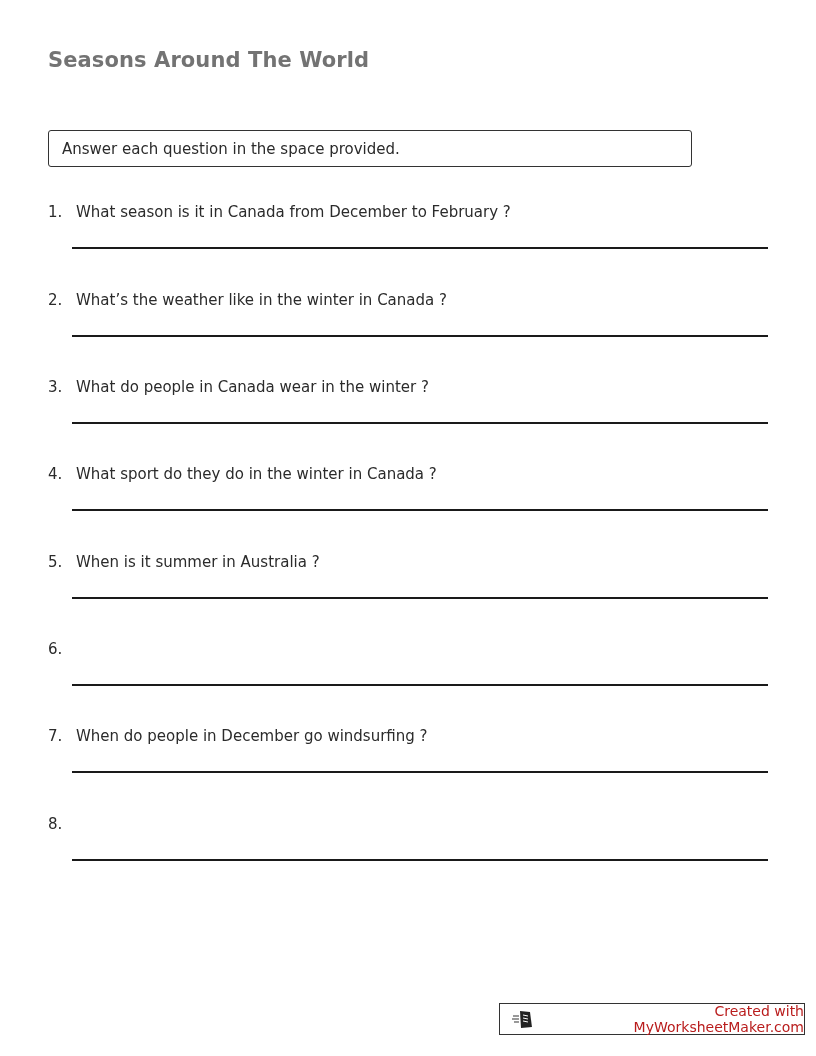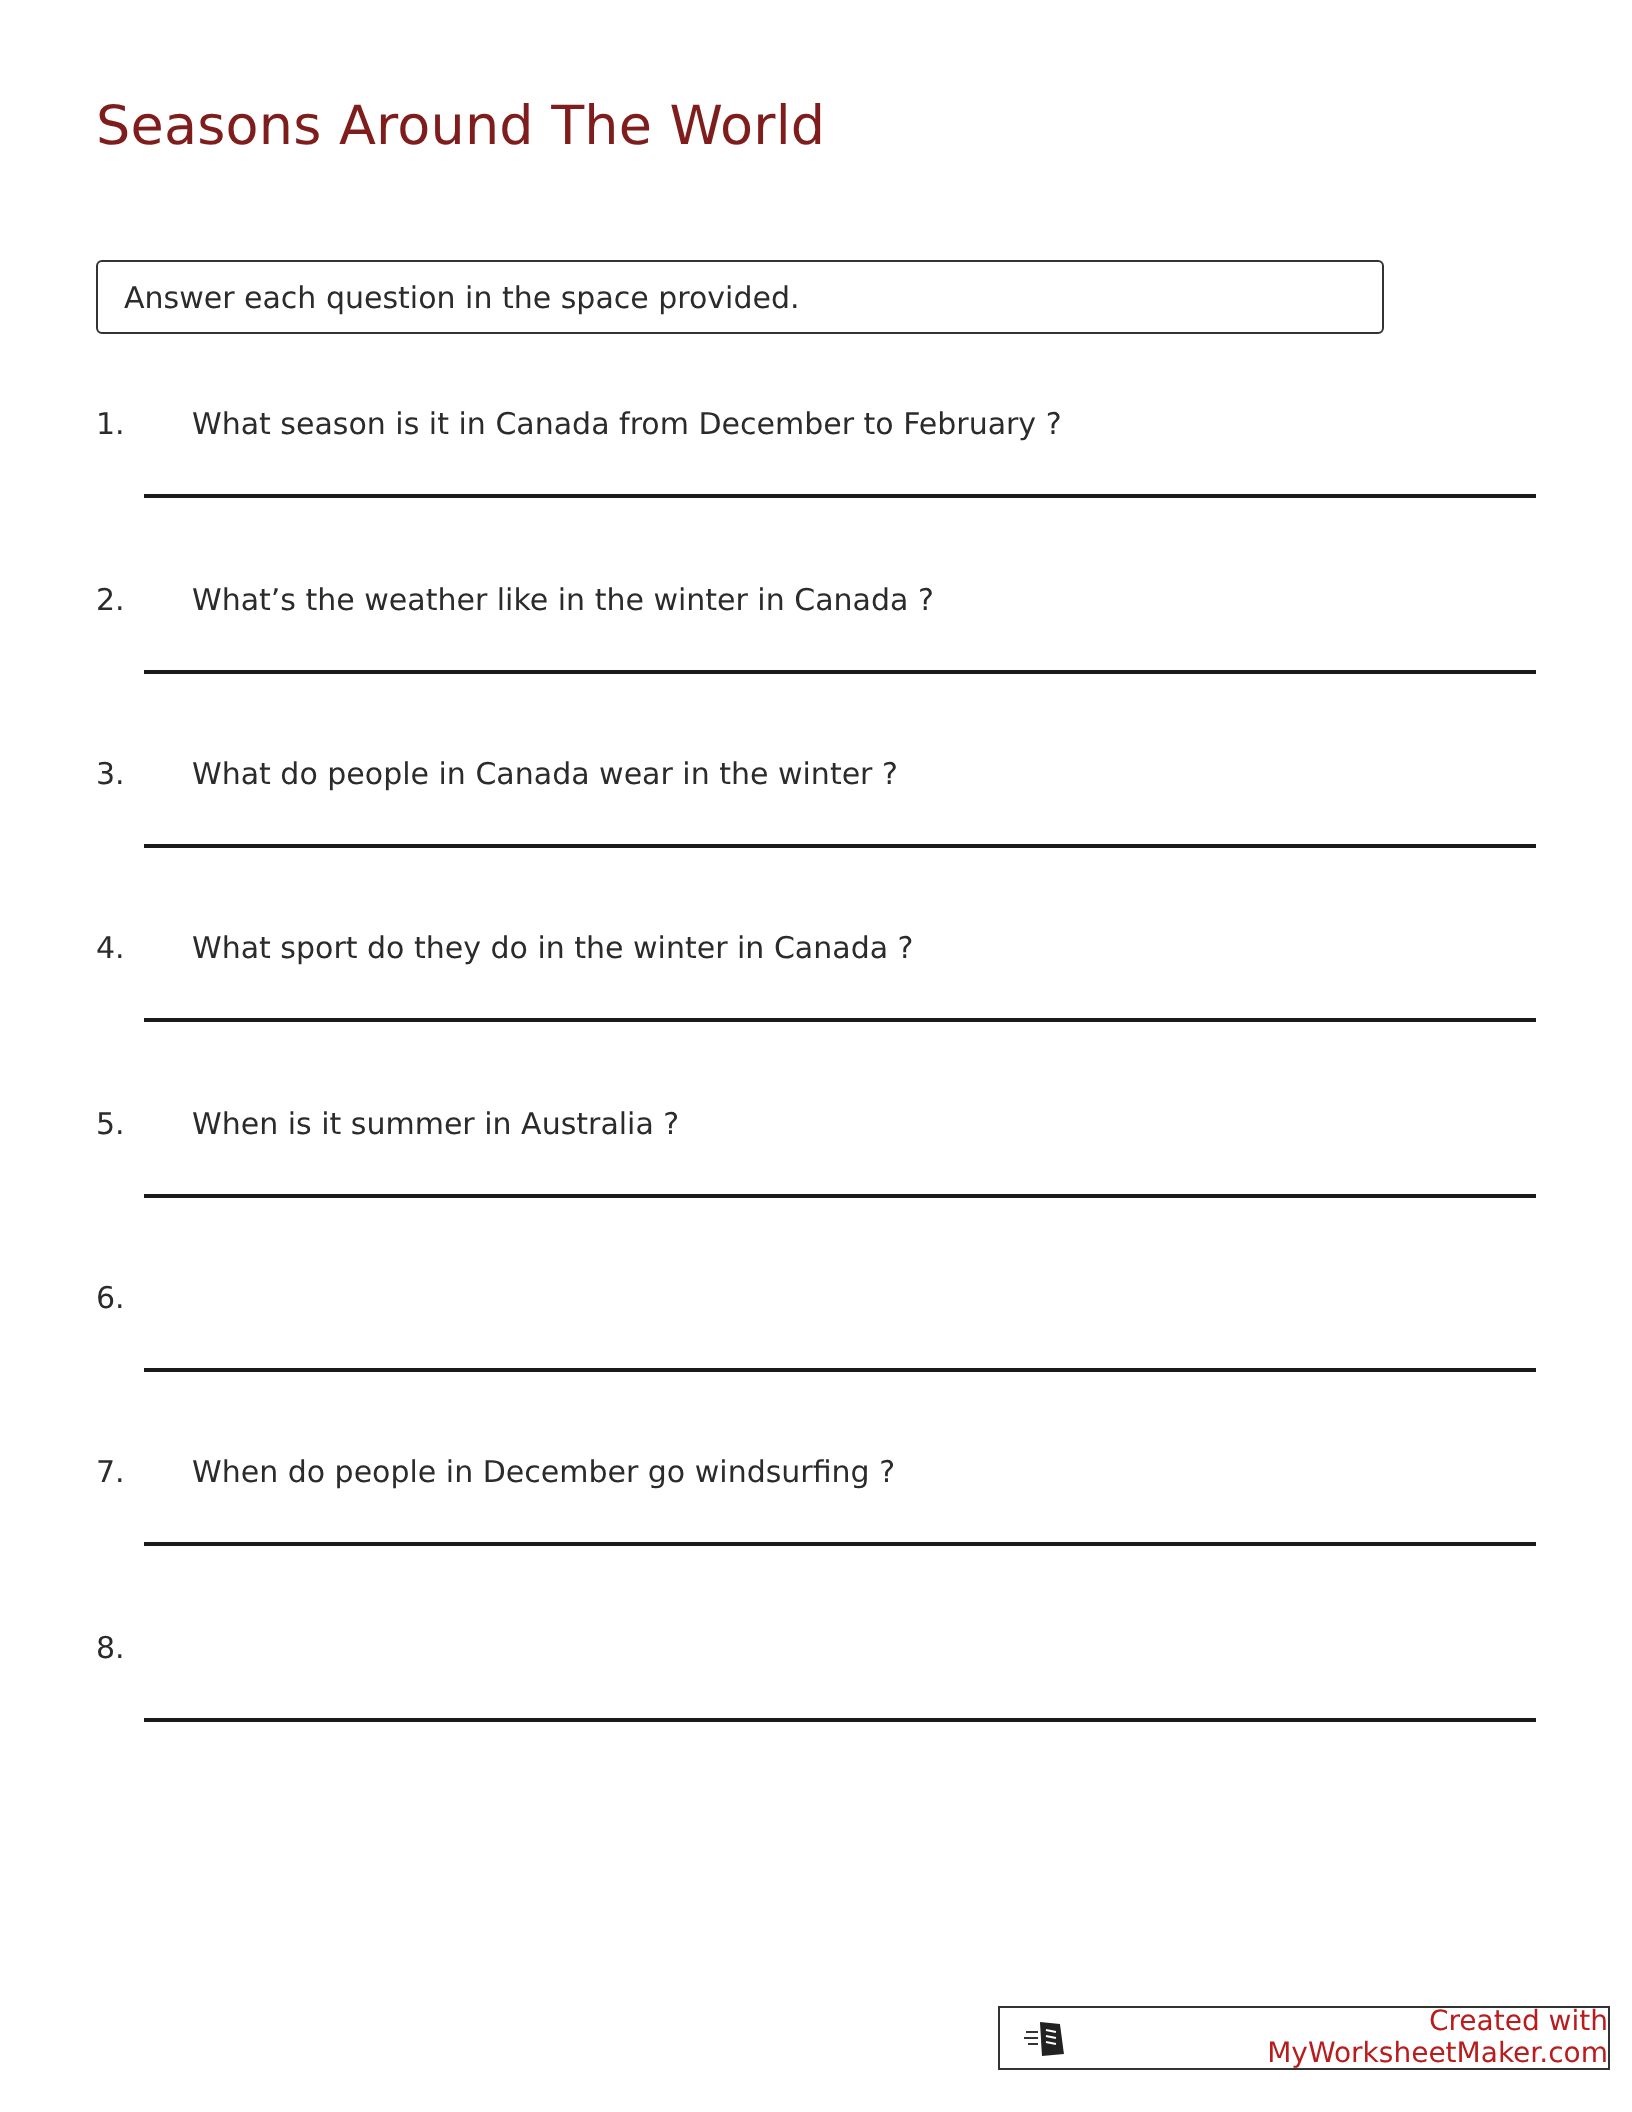--- a/index.html
+++ b/index.html
@@ -1,25 +1,25 @@
 <!DOCTYPE html>
 <html><head>
   <meta charset="utf-8">
   <style>
     html, body { margin: 0; padding: 0; background: #ffffff; }
     body { width: 816px; height: 1056px; position: relative; overflow: hidden;
            font-family: "DejaVu Sans", sans-serif; color: #2b2b2b; }
-    .title { position: absolute; left: 48px; top: 48px; font-size: 27px; font-weight: normal;
-             letter-spacing: 0.1px; color: #7f1d1d; margin: 0; }
+    .title { position: absolute; left: 48px; top: 48px; font-size: 21px; font-weight: bold;
+             letter-spacing: 0.1px; color: #737373; margin: 0; }
     .instructions { position: absolute; left: 48px; top: 130px; width: 644px; height: 37px;
                     border: 1px solid #333; border-radius: 3px; box-sizing: border-box;
                     font-size: 15px; padding: 9px 16px 0 13px; color: #2b2b2b; }
     .question { position: absolute; left: 48px; width: 720px; height: 80px; }
     .q-num { position: absolute; left: 0; top: 0; font-size: 15px; }
-    .q-text { position: absolute; left: 28px; top: 0; font-size: 15px; margin-left: 20px; }
+    .q-text { position: absolute; left: 28px; top: 0; font-size: 15px; }
     .q-line { position: absolute; left: 24px; top: 44px; width: 696px; height: 2px; background: #1a1a1a; }
     .footer { position: absolute; left: 499px; top: 1003px; width: 306px; height: 32px;
               border: 1px solid #333; box-sizing: border-box; display: flex; align-items: center;
               font-size: 14px; color: #b91c1c; text-align: right; }
     .footer-icon { width: 22px; height: 22px; margin-left: 12px; margin-right: 6px; }
   </style>
 </head>
 <body>
 
 <h1 class="title">Seasons Around The World</h1>

